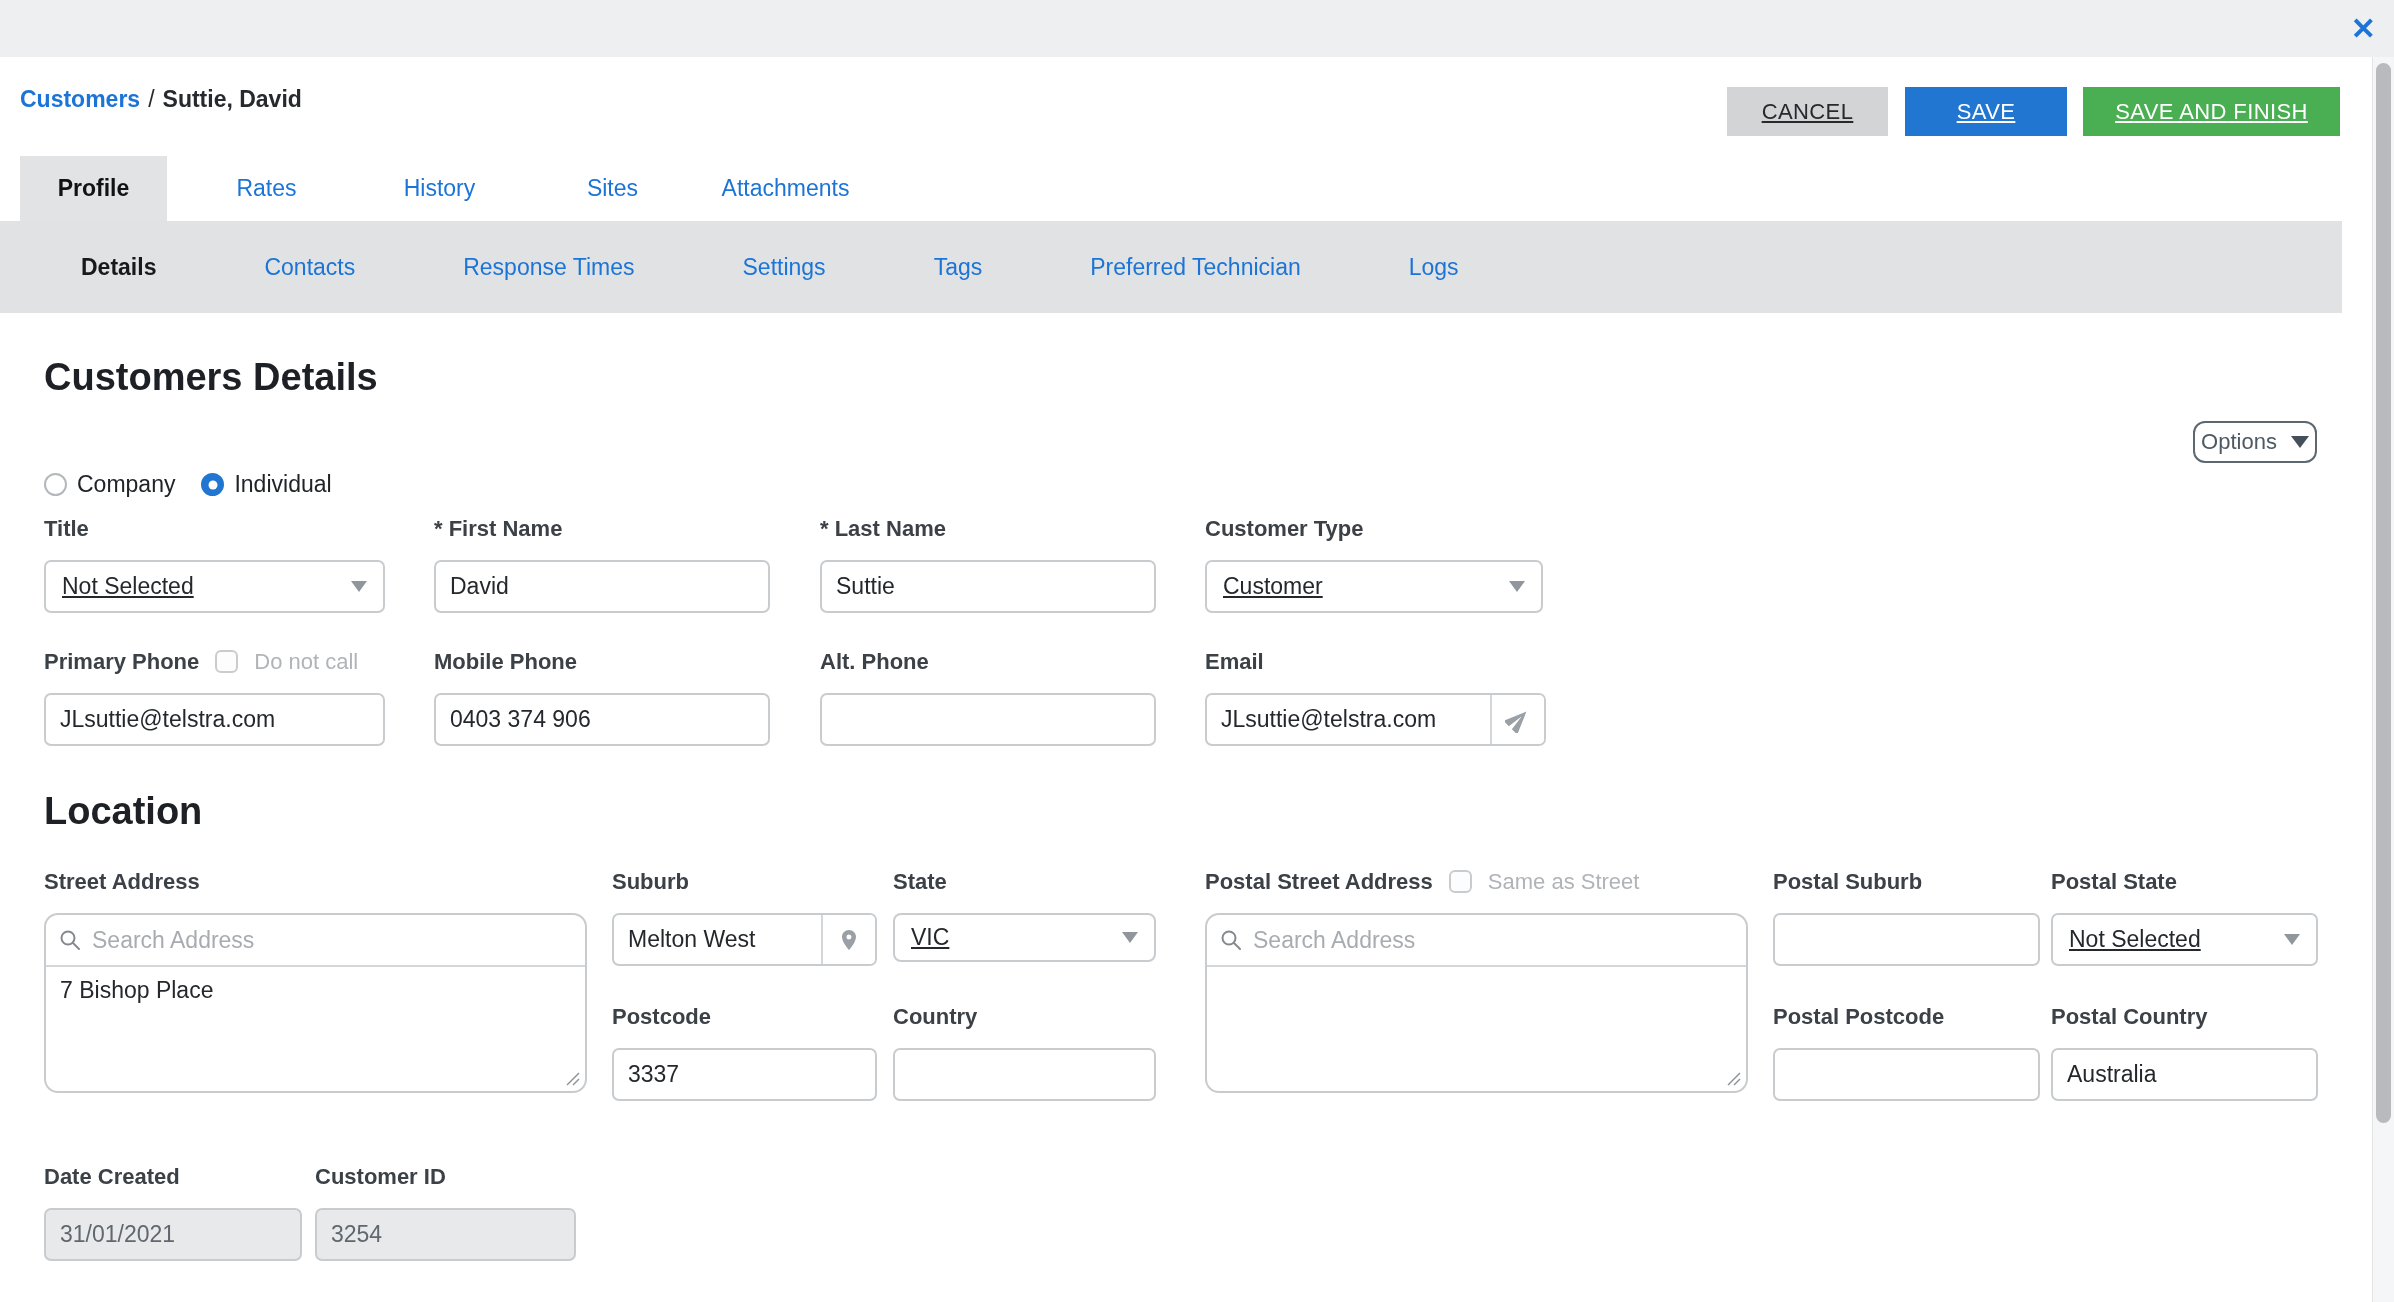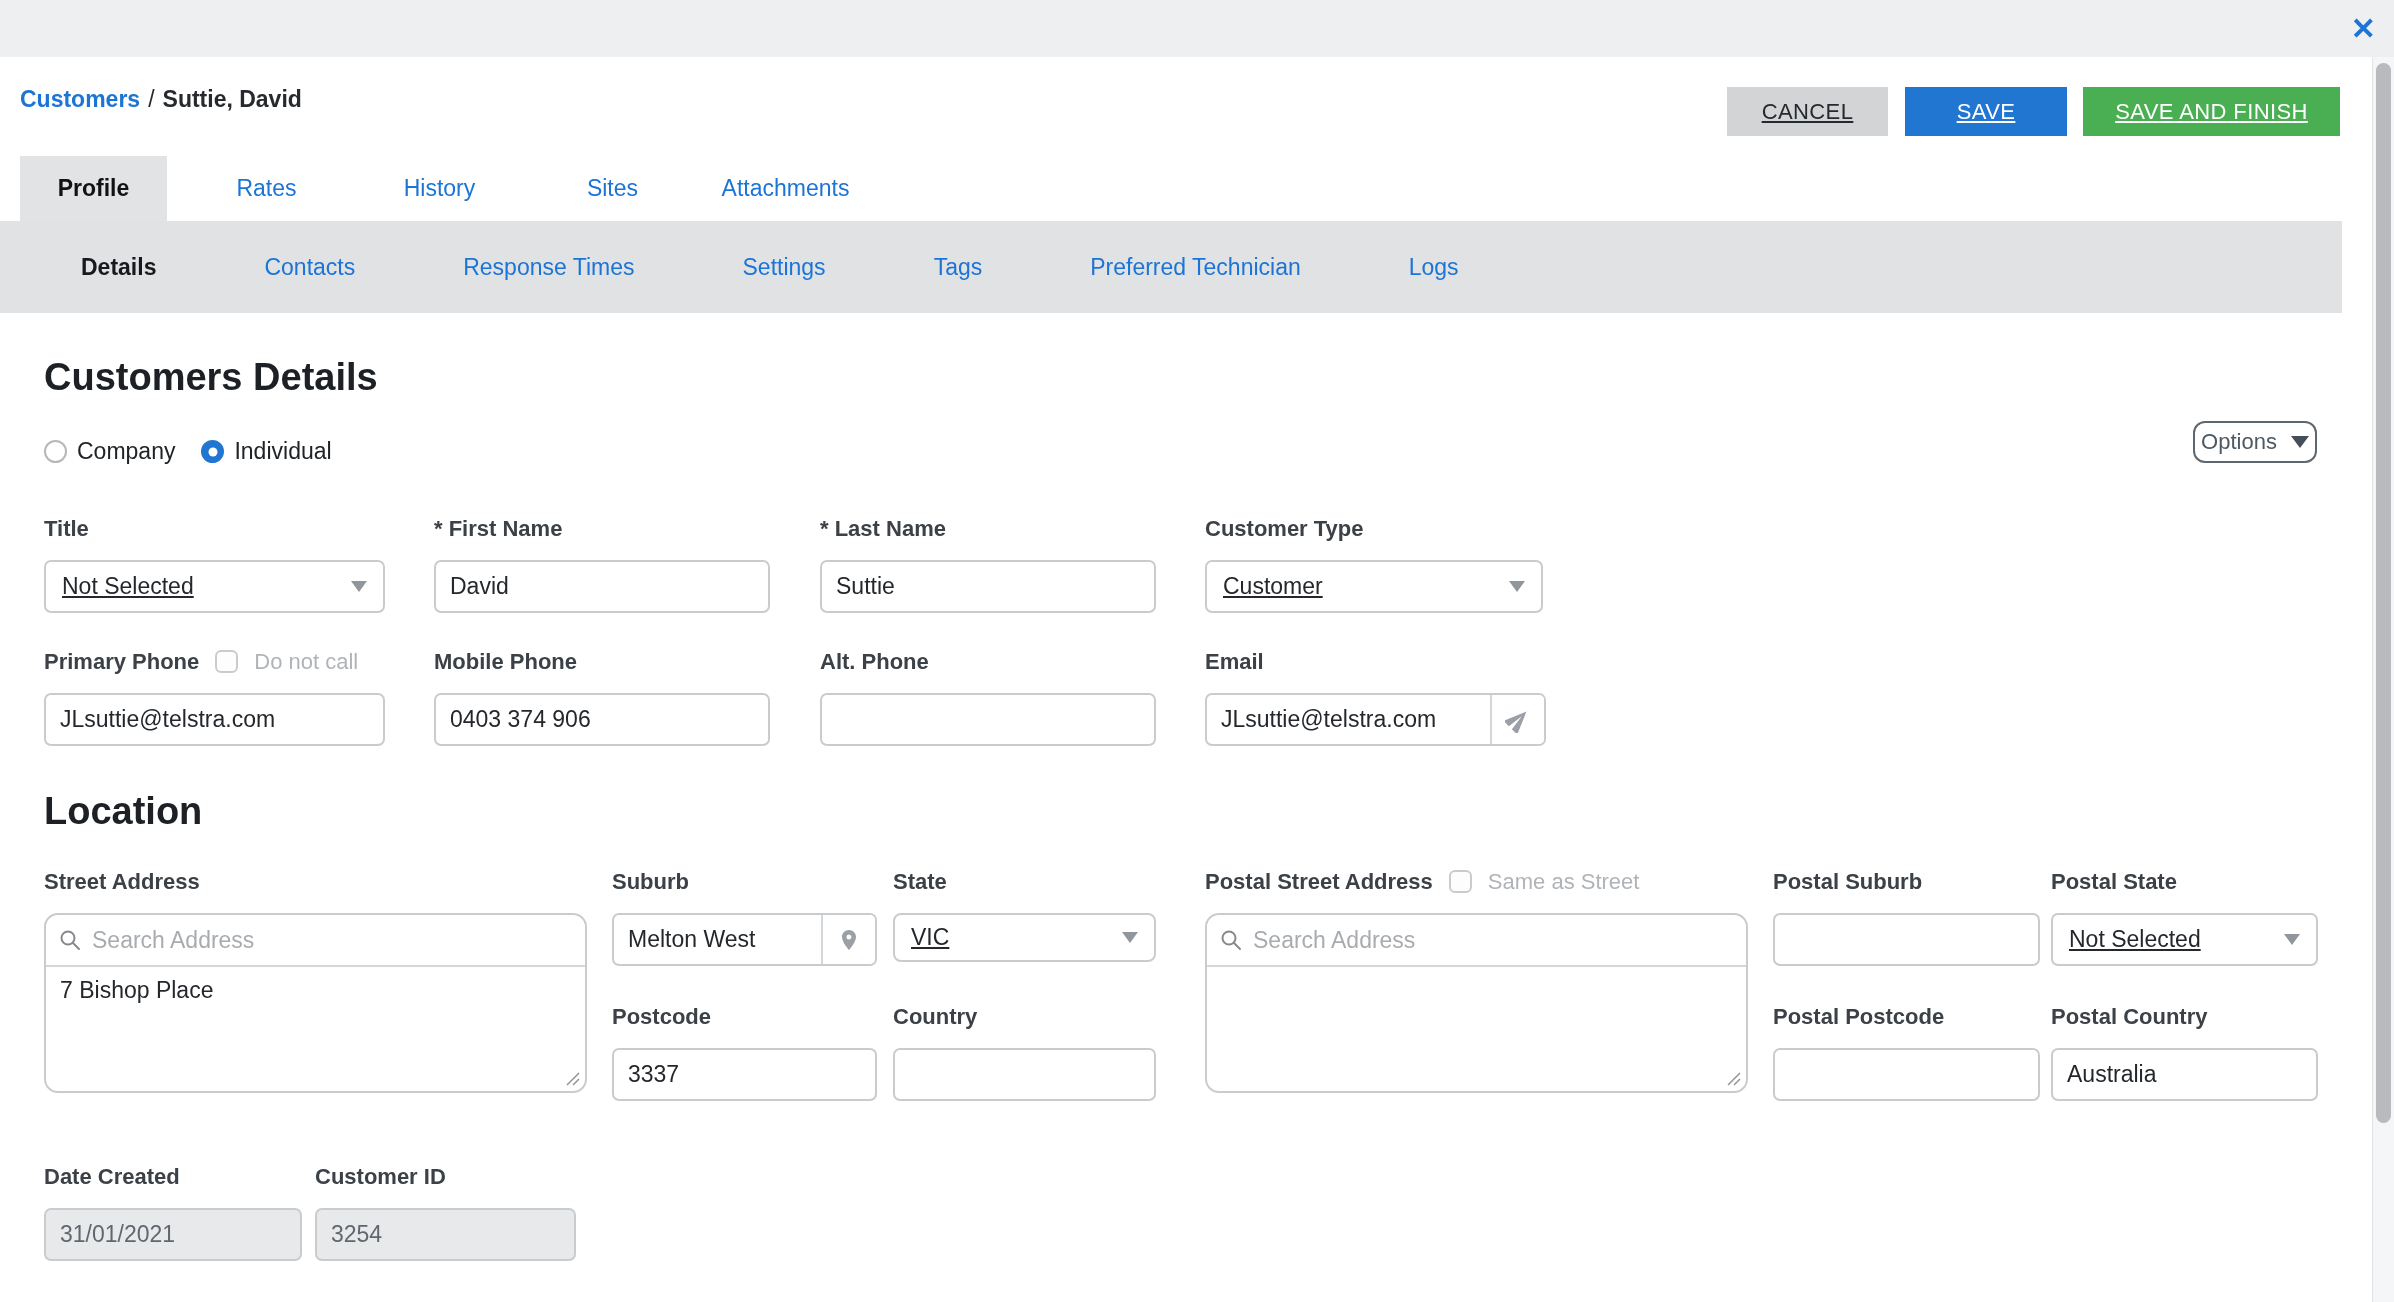--- a/index.html
+++ b/index.html
@@ -34,21 +34,21 @@
   
   .substrip{left:0;top:221px;width:2342px;height:92px;background:#e1e2e4;
             display:flex;align-items:center;gap:108px;padding-left:81px;box-sizing:border-box;}
   .subtab{font-size:23px;color:#1b74d6;cursor:pointer;white-space:nowrap;}
   .subtab.active{color:#17191c;font-weight:700;}
 
   .h1{font-size:38px;font-weight:700;color:#1d2125;white-space:nowrap;}
 
   
   .radio-row{left:44px;top:438px;display:flex;gap:26px;align-items:center;}
-  .radio-opt{display:flex;align-items:center;gap:10px;font-size:23px;color:#202428;cursor:pointer;}
+  .radio-opt{display:flex;align-items:center;gap:10px;font-size:23px;color:#202428;cursor:pointer;margin-top:33px;}
   .radio{width:23px;height:23px;border-radius:50%;background:#fff;border:2px solid #b4b8bb;
          box-sizing:border-box;position:relative;}
   .radio.selected{background:#2176d2;border-color:#2176d2;}
   .radio.selected::after{content:"";position:absolute;left:50%;top:50%;width:9px;height:9px;
          background:#fff;border-radius:50%;transform:translate(-50%,-50%);}
 
   
   .options-btn{left:2193px;top:421px;width:124px;height:42px;background:#fff;
                border:2px solid #5d6770;border-radius:12px;box-sizing:border-box;
                display:flex;align-items:center;justify-content:center;gap:14px;

